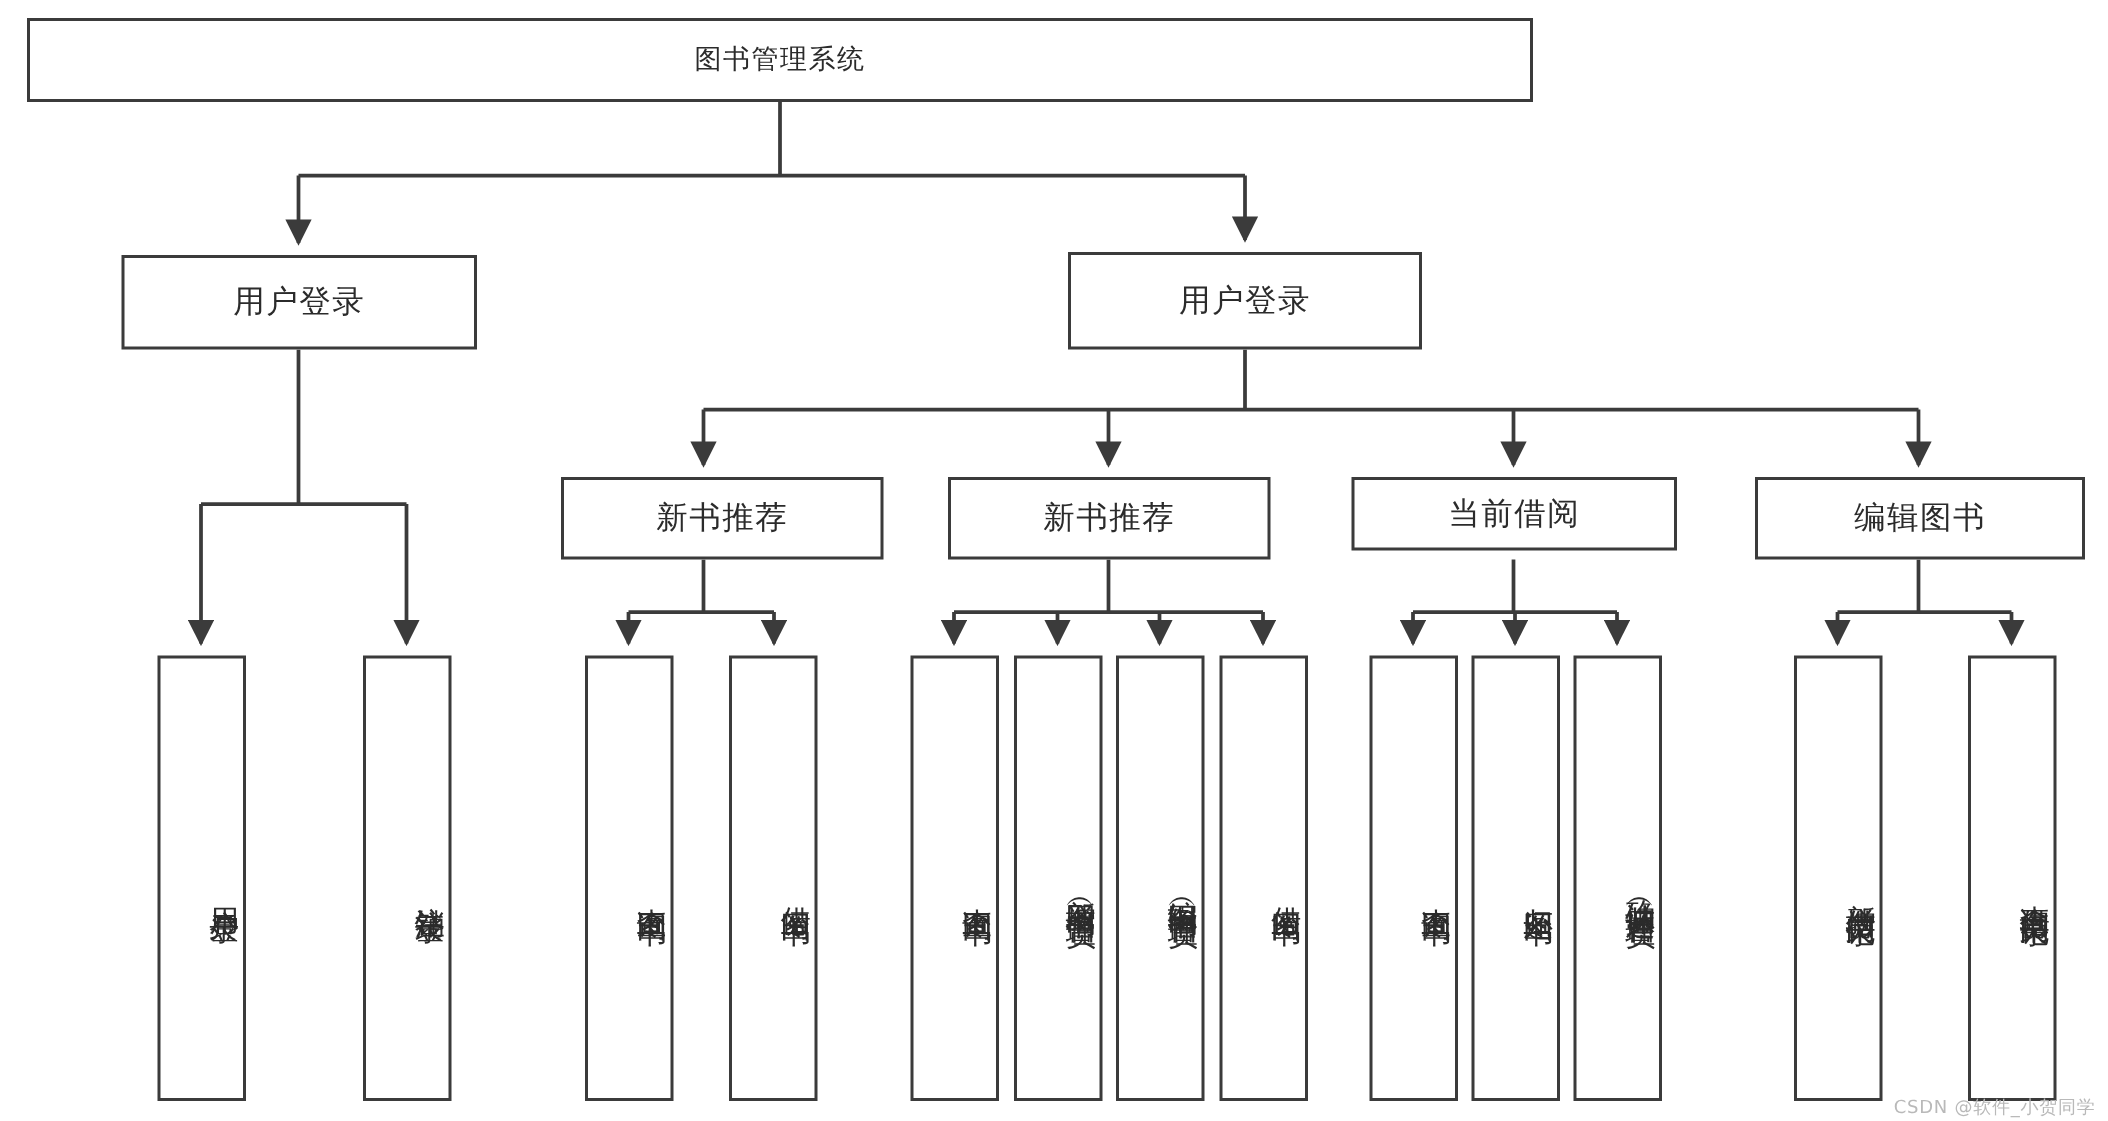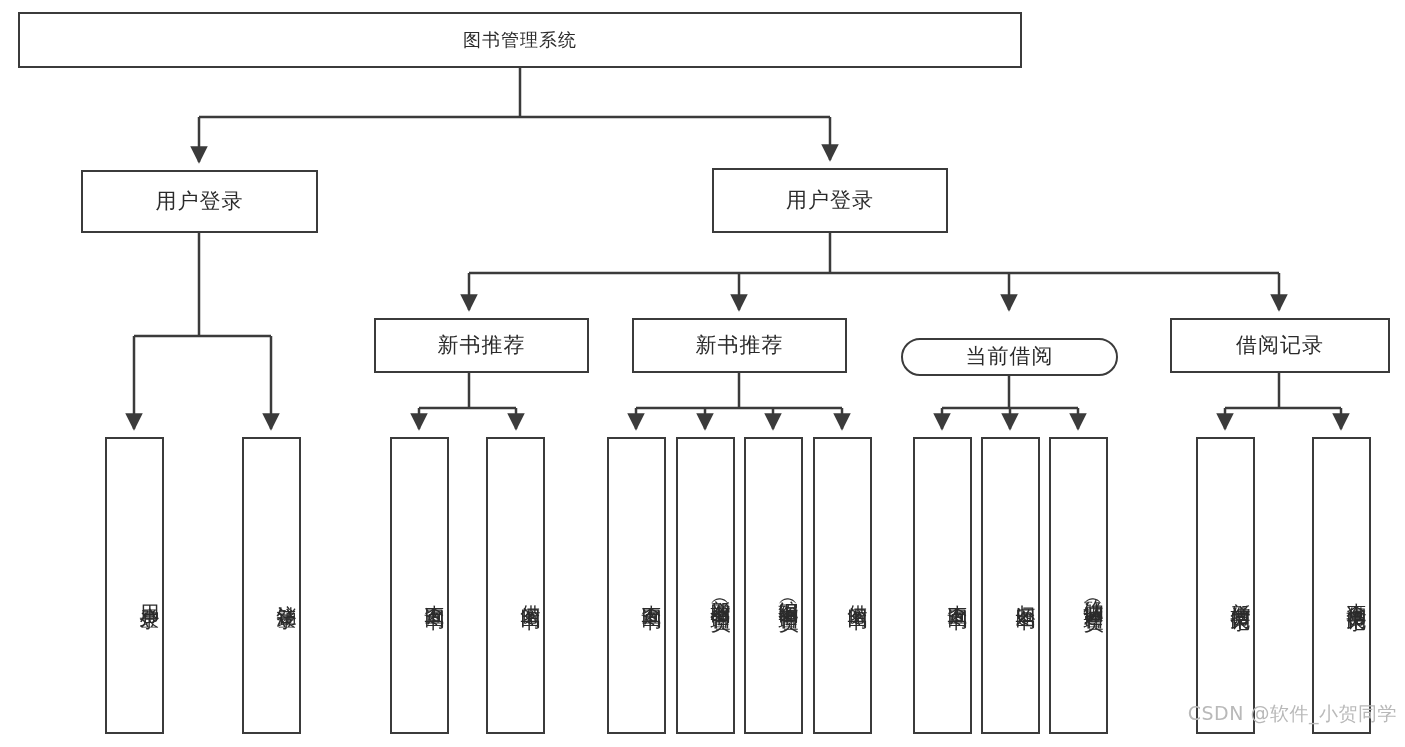--- a/index.html
+++ b/index.html
@@ -54,22 +54,22 @@
     writing-mode: vertical-rl;
     text-orientation: upright;
     white-space: nowrap;
   }
   #root-node {
     font-size: 18px;
   }
   .watermark {
     position: absolute;
     right: 8px;
-    bottom: 20px;
-    font-size: 19px;
+    bottom: 0;
+    font-size: 12px;
     color: #b9b9b9;
     letter-spacing: 0.5px;
     white-space: nowrap;
   }
 </style>
 </head>
 <body>
 
 <div id="canvas">
 
@@ -133,25 +133,25 @@
   <div class="node horiz" style="left:712px; top:168px; width:236px; height:65px;">
     <span>用户登录</span>
   </div>
 
   <div class="node horiz" style="left:374px; top:318px; width:215px; height:55px;text-align:center;">
     <span>新书推荐</span>
   </div>
   <div class="node horiz" style="left:632px; top:318px; width:215px; height:55px;">
     <span>新书推荐</span>
   </div>
-  <div class="node horiz" style="left:901px; top:338px; width:217px; height:38px;border-radius:20px;">
+  <div class="node horiz" style="left:901px; top:318px; width:217px; height:49px;">
     <span>当前借阅</span>
   </div>
   <div class="node horiz" style="left:1170px; top:318px; width:220px; height:55px;">
-    <span>借阅记录</span>
+    <span>编辑图书</span>
   </div>
 
   <div class="node vert" style="left:105px; top:437px; width:59px; height:297px;">
     <span class="vlabel">用户登录</span>
   </div>
   <div class="node vert" style="left:242px; top:437px; width:59px; height:297px;">
     <span class="vlabel">注销登录</span>
   </div>
   <div class="node vert" style="left:390px; top:437px; width:59px; height:297px;">
     <span class="vlabel">查询图书</span>

